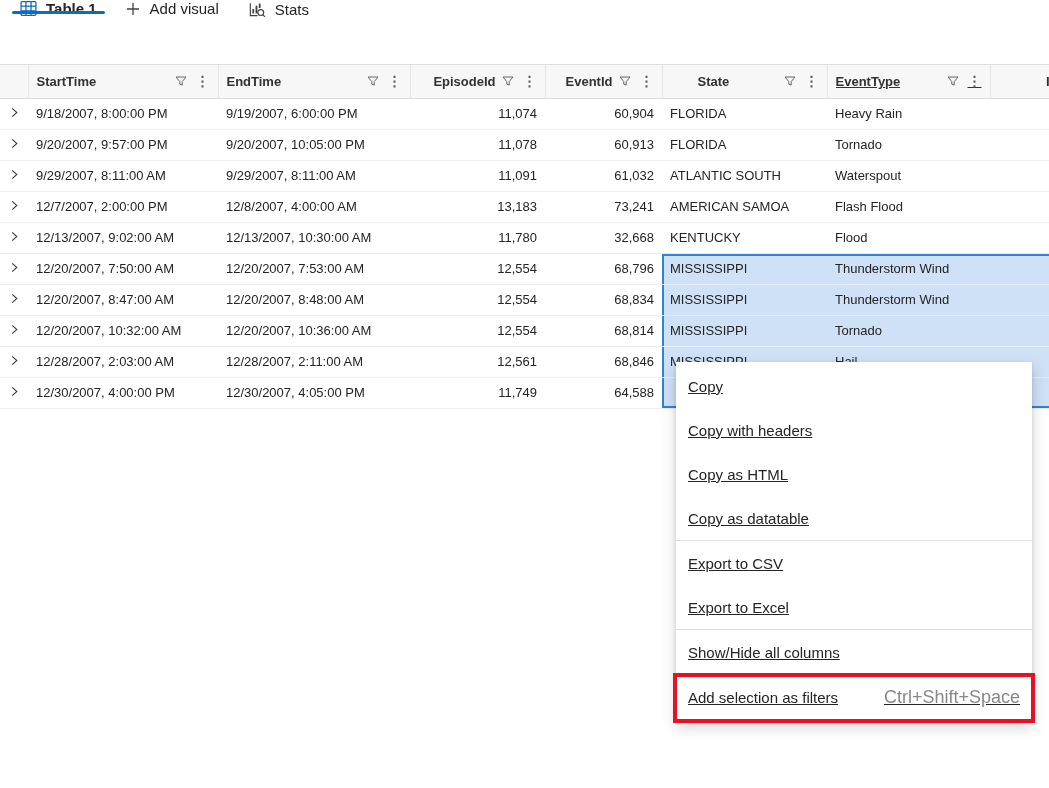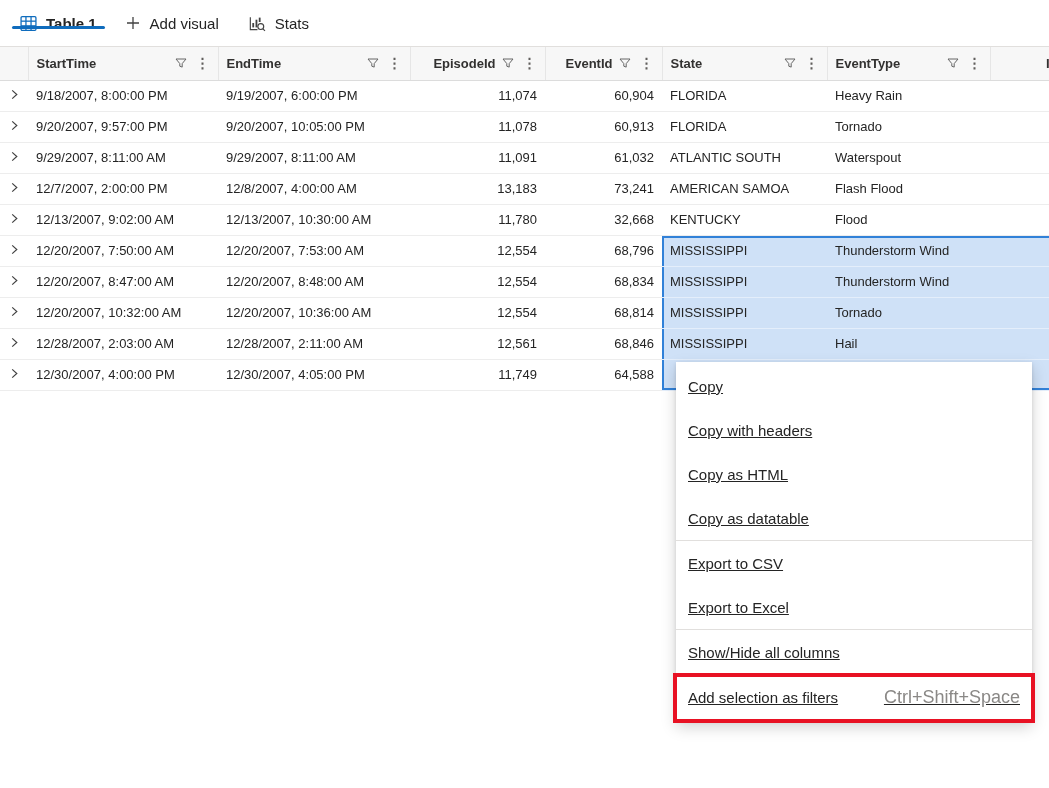--- a/index.html
+++ b/index.html
@@ -2,21 +2,21 @@
 <html style="--accent: #0f6cbd; --sel-fill: #cfe1f7; --sel-border: #3181d8; --annotation: #e81123; --header-bg: #f7f7f7;"><head>
 <meta charset="utf-8">
 <style>
   * { margin:0; padding:0; box-sizing:border-box; }
   html,body { background:#fff; }
   body { font-family:"Liberation Sans", sans-serif; color:#242424; }
 
   .app { position:relative; width:1049px; height:788px; overflow:hidden; background:#fff; }
 
   
-  .toolbar { height:47px; display:flex; align-items:center; padding-left:6px; border-bottom:1px solid #e1dfdd; background:#fff; }
+  .toolbar { height:65px; display:flex; align-items:flex-start; padding-left:6px; border-bottom:1px solid #e1dfdd; background:#fff; }
   .tab { position:relative; display:flex; align-items:center; gap:9px; padding:0 14px; font-size:15px; color:#242424; cursor:pointer; }
   .tab .tab-icon { display:flex; align-items:center; }
   .tab.active .tab-label { font-weight:700; }
   .tab.active::after { content:""; position:absolute; left:6px; right:6px; bottom:3px; height:3px; border-radius:2px; background:var(--accent); }
 
   
   .grid-wrap { width:1049px; overflow:hidden; }
   table.grid { width:1110px; border-collapse:collapse; table-layout:fixed; font-size:13px; }
   thead th { height:33px; background:var(--header-bg); border-right:1px solid #e6e6e6; border-bottom:1px solid #dcdcdc; font-weight:700; color:#323130; font-size:13px; text-align:left; }
   th.chevron-col { width:28px; }
@@ -143,34 +143,34 @@
                 <span class="th-icons">
                   <span class="funnel">
                     <svg width="12" height="12" viewBox="0 0 12 12">
                       <path d="M1 2h10L7.2 6.6v3.5L4.8 9.2V6.6L1 2z" fill="none" stroke="#666" stroke-width="1" stroke-linejoin="round"></path>
                     </svg>
                   </span>
                   <span class="kebab">⋮</span>
                 </span>
               </div>
             </th>
-            <th class="col-left" style="width: 165px;">
+            <th class="col-left" style="width: 165px; padding-left: 27px;">
               <div class="th-inner">
                 <span class="th-label">State</span>
                 <span class="th-icons">
                   <span class="funnel">
                     <svg width="12" height="12" viewBox="0 0 12 12">
                       <path d="M1 2h10L7.2 6.6v3.5L4.8 9.2V6.6L1 2z" fill="none" stroke="#666" stroke-width="1" stroke-linejoin="round"></path>
                     </svg>
                   </span>
                   <span class="kebab">⋮</span>
                 </span>
               </div>
             </th>
-            <th class="col-left" style="width: 163px;">
+            <th class="col-left" style="width: 163px; text-decoration: underline;">
               <div class="th-inner">
                 <span class="th-label">EventType</span>
                 <span class="th-icons">
                   <span class="funnel">
                     <svg width="12" height="12" viewBox="0 0 12 12">
                       <path d="M1 2h10L7.2 6.6v3.5L4.8 9.2V6.6L1 2z" fill="none" stroke="#666" stroke-width="1" stroke-linejoin="round"></path>
                     </svg>
                   </span>
                   <span class="kebab">⋮</span>
                 </span>

